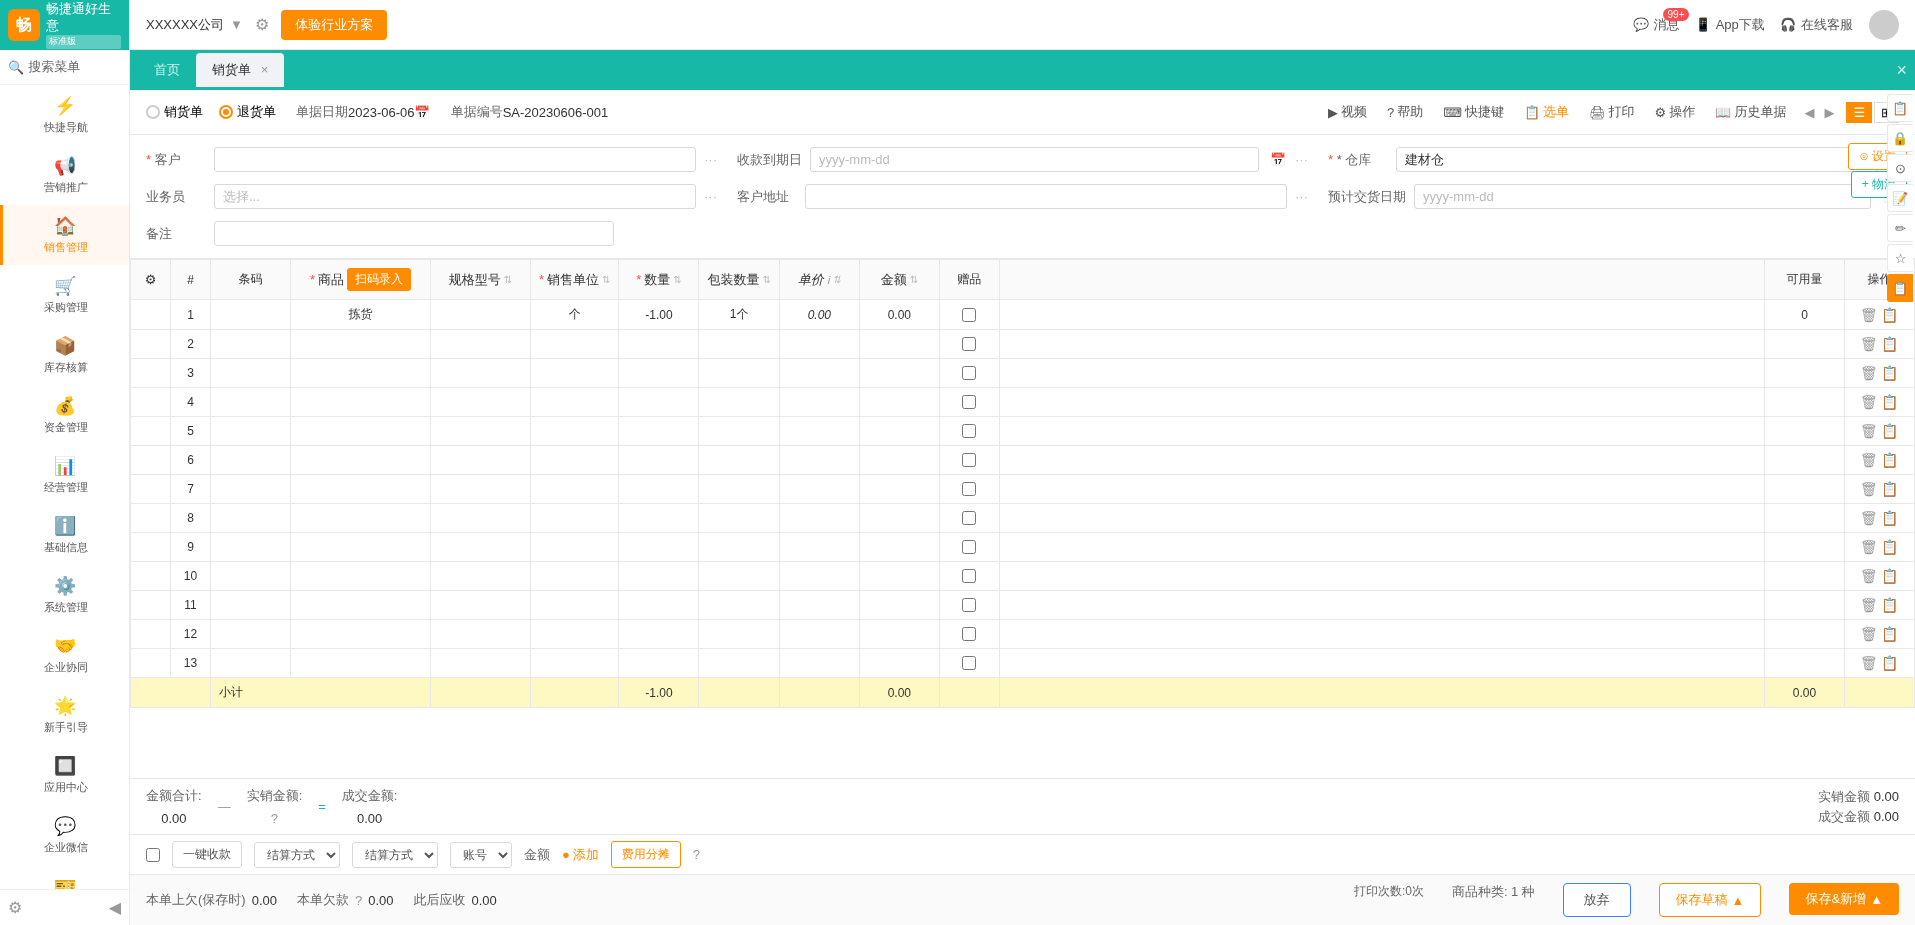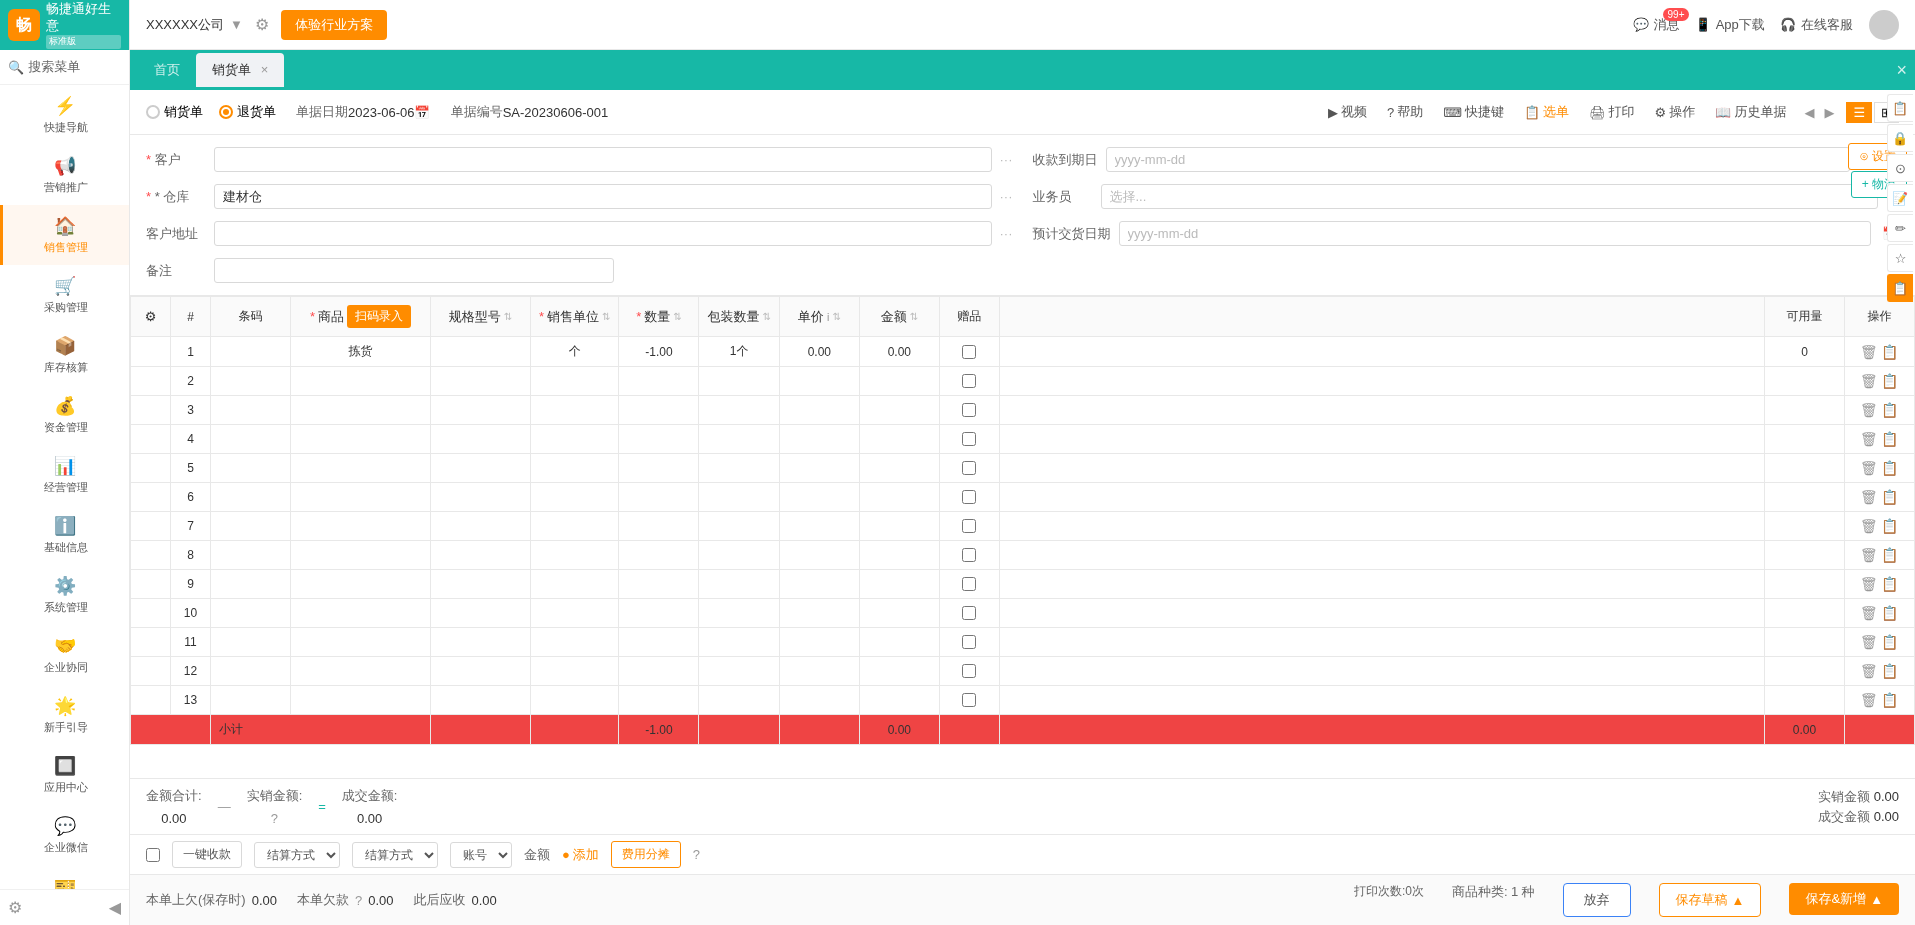--- a/index.html
+++ b/index.html
@@ -59,21 +59,21 @@
     .header-actions { margin-left: auto; display: flex; gap: 8px; align-items: center; }
     .header-action-btn { display: flex; align-items: center; gap: 3px; color: #555; cursor: pointer; font-size: 12px; padding: 3px 6px; border-radius: 3px; }
     .header-action-btn.highlight { color: #ff8c00; }
     .nav-arrows { display: flex; gap: 2px; }
     .nav-arrow { color: #999; cursor: pointer; padding: 2px 4px; }
     .view-switch { display: flex; gap: 2px; }
     .view-btn { padding: 2px 6px; border: 1px solid #ddd; cursor: pointer; background: #fff; }
     .view-btn.active { background: #ff8c00; border-color: #ff8c00; color: white; }
 
     
-    .form-fields { background: #fff; padding: 12px 16px; display: grid; grid-template-columns: 1fr 1fr; gap: 12px 20px; border-bottom: 1px solid #e8e8e8; position: relative; }
+    .form-fields { background: #fff; padding: 12px 16px; display: grid; grid-template-columns: 1fr 1fr 1fr; gap: 12px 20px; border-bottom: 1px solid #e8e8e8; position: relative; }
     .field-row { display: flex; align-items: center; gap: 8px; }
     .field-label { color: #666; font-size: 13px; white-space: nowrap; min-width: 60px; }
     .required { color: #ff4d4f; }
     .field-input { flex: 1; border: 1px solid #d9d9d9; border-radius: 3px; padding: 4px 8px; font-size: 13px; color: #333; background: #fff; min-width: 0; }
     .field-input::placeholder { color: #bbb; }
     .field-more { color: #bbb; cursor: pointer; }
     .field-date-icon { color: #999; cursor: pointer; margin-left: 4px; }
     .settings-btn { position: absolute; right: 8px; top: 8px; background: #fff; border: 1px solid #ff8c00; color: #ff8c00; border-radius: 3px; padding: 4px 10px; cursor: pointer; font-size: 12px; }
     .logistics-btn { position: absolute; right: 8px; top: 36px; background: #fff; border: 1px solid #17b8a6; color: #17b8a6; border-radius: 3px; padding: 4px 10px; cursor: pointer; font-size: 12px; }
     .remarks-row { display: flex; align-items: center; gap: 8px; grid-column: 1 / -1; }
@@ -85,27 +85,27 @@
     .data-table td { border: 1px solid #e8e8e8; padding: 6px 8px; text-align: center; color: #333; font-size: 12px; }
     .th-required { color: #ff4d4f; }
     .scan-btn { background: #ff8c00; color: white; border: none; border-radius: 3px; padding: 3px 8px; cursor: pointer; font-size: 12px; }
     .col-num { width: 40px; color: #999; }
     .col-barcode { width: 80px; }
     .col-product { width: 140px; }
     .col-spec { width: 100px; }
     .col-unit { width: 80px; }
     .col-qty { width: 80px; }
     .col-pkg { width: 80px; }
-    .col-price { width: 80px; }
+    .col-price { width: 80px; font-style: italic; }
     .col-amount { width: 80px; }
     .col-gift { width: 60px; }
     .col-avail { width: 80px; }
     .col-ops { width: 70px; }
     .qty-red { color: #ff4d4f; }
-    .table-footer { background: #ef4444; }
+    .table-footer { background: #fef9c3; }
     .sort-icon { color: #bbb; font-size: 10px; cursor: pointer; }
     .th-inner { display: flex; align-items: center; justify-content: center; gap: 3px; }
     .op-icons { display: flex; gap: 4px; justify-content: center; }
     .op-icon { color: #999; cursor: pointer; font-size: 14px; }
     .checkbox-cell { display: flex; justify-content: center; }
     input[type="checkbox"] { width: 14px; height: 14px; }
 
     
     .bottom-summary { background: #fff; padding: 8px 16px; border-top: 1px solid #e8e8e8; display: flex; align-items: center; gap: 16px; flex-wrap: wrap; }
     .summary-item { display: flex; align-items: center; gap: 6px; font-size: 13px; flex-direction: column; }

